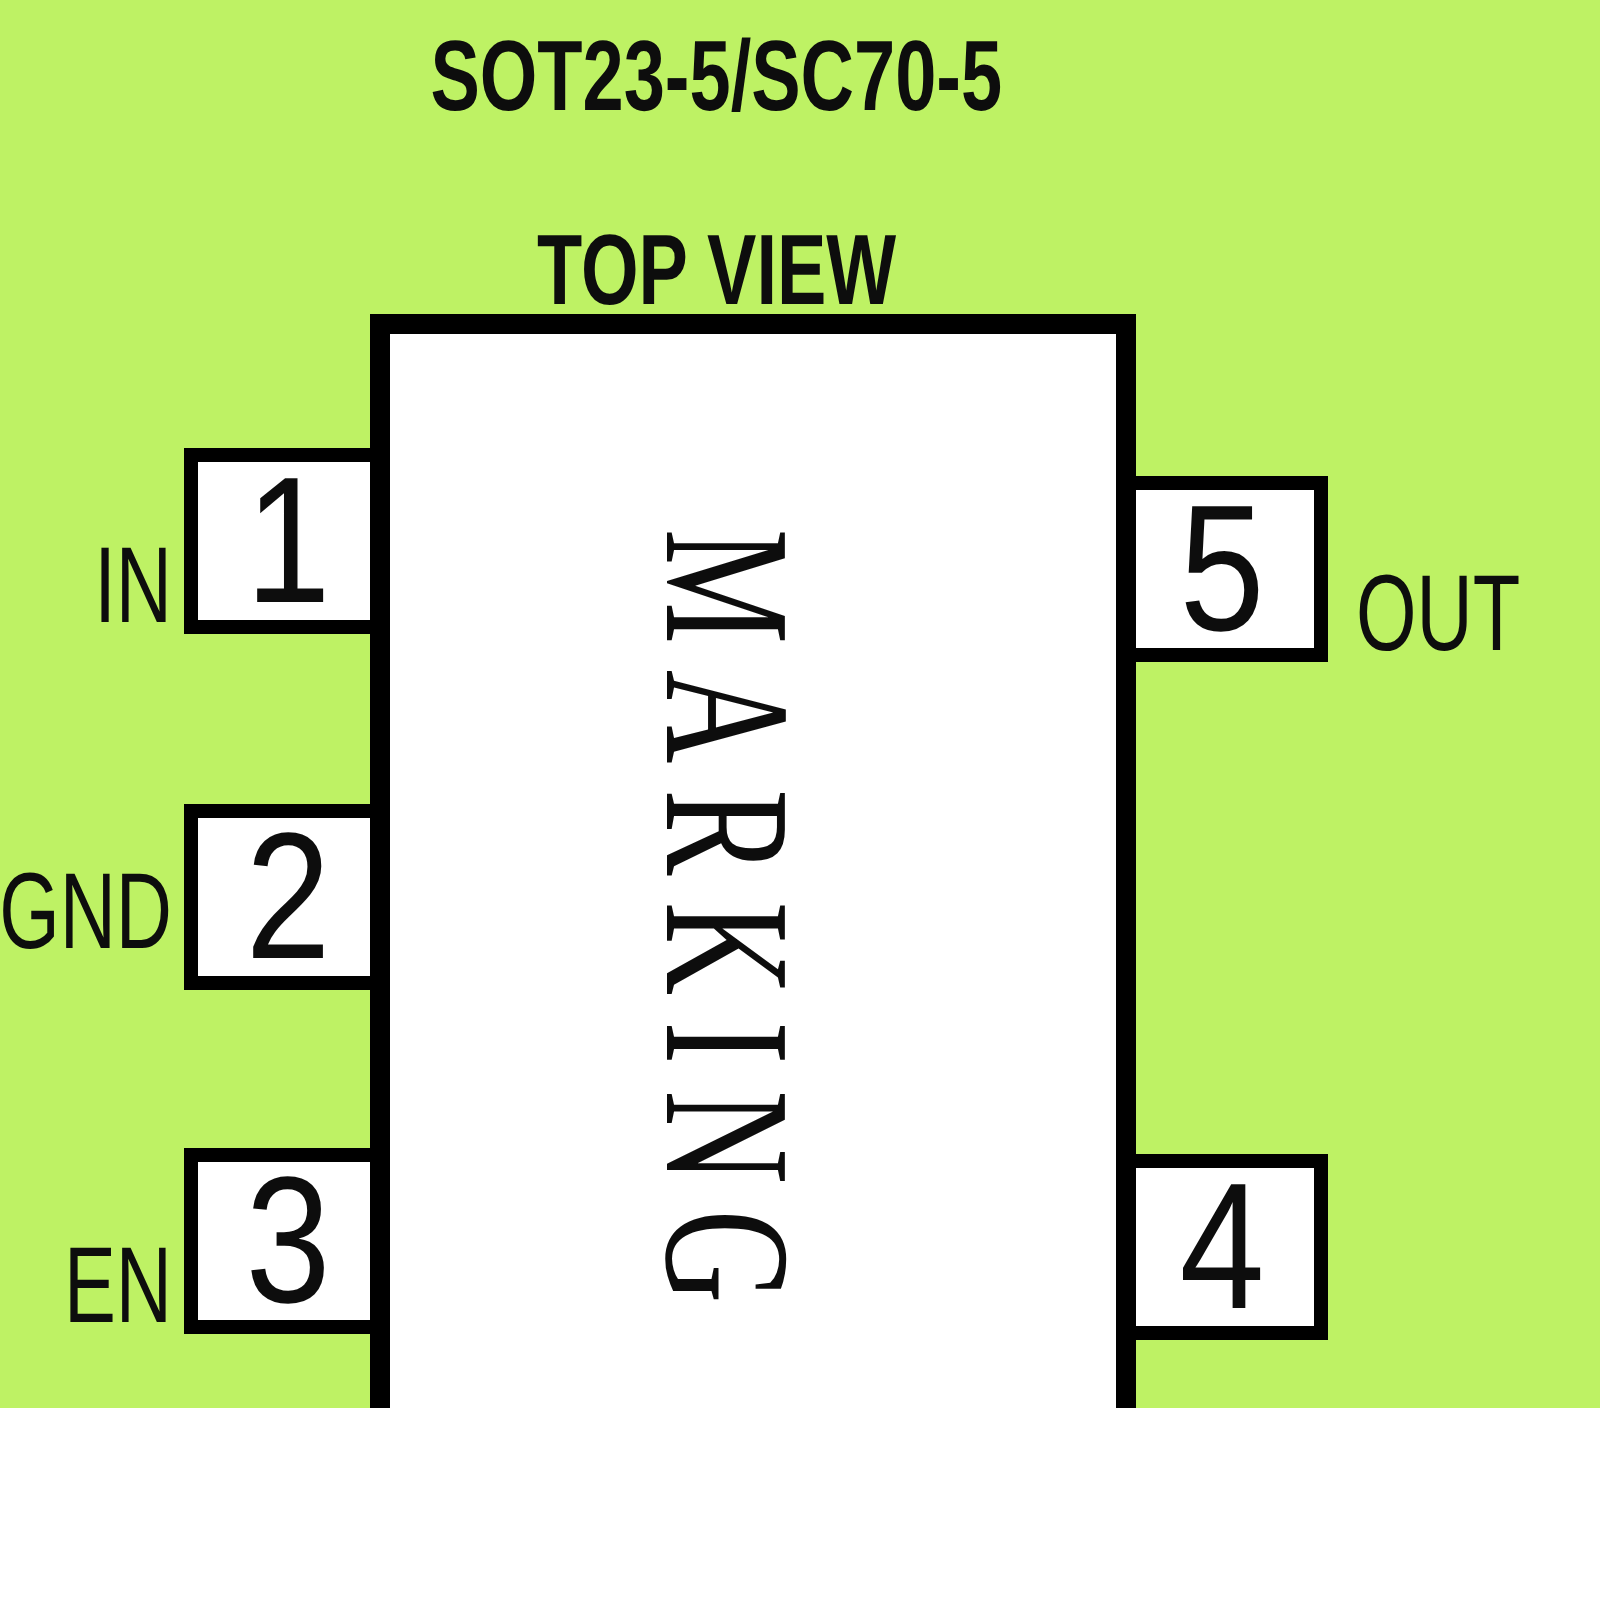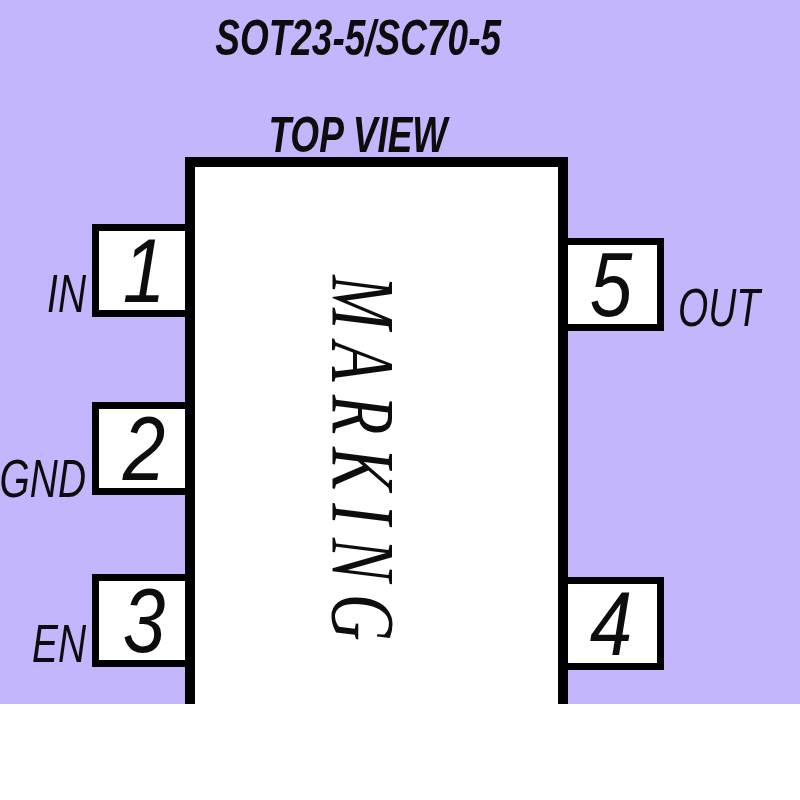--- a/index.html
+++ b/index.html
@@ -1,23 +1,22 @@
 <!DOCTYPE html>
 <html><head>
 <meta charset="utf-8">
 <style>
   html,body{margin:0;padding:0;background:#ffffff;}
   .canvas{
     position:relative;
     width:800px;height:704px;
-    background:#c4b5fd;
+    background:#bef264;
     font-family:"Liberation Sans", sans-serif;
     color:#000000;
     overflow:hidden;
-    font-style:italic;
   }
   
   .heading{
     position:absolute;
     left:158px;width:400px;
     display:flex;justify-content:center;
     line-height:1.2;
     white-space:nowrap;
   }
   .heading-title{top:8px;}
@@ -77,21 +76,21 @@
   .pin-label{
     position:absolute;
     height:93px;
     display:flex;align-items:flex-end;
     z-index:1;
     white-space:nowrap;
   }
   .label-left{left:0;width:86px;justify-content:flex-end;}
   .label-right{left:678px;width:120px;justify-content:flex-start;}
   .label-in{top:231px;}
-  .label-gnd{top:416px;}
+  .label-gnd{top:394px;}
   .label-en{top:581px;}
   .label-out{top:245px;}
   .label-bpfb{top:584px;}
   .pin-label .ltext{
     font-size:54px;
     color:#0d0d0d;
     transform:scaleX(0.72);
   }
   .label-left .ltext{transform-origin:right center;}
   .label-right .ltext{transform-origin:left center;}

